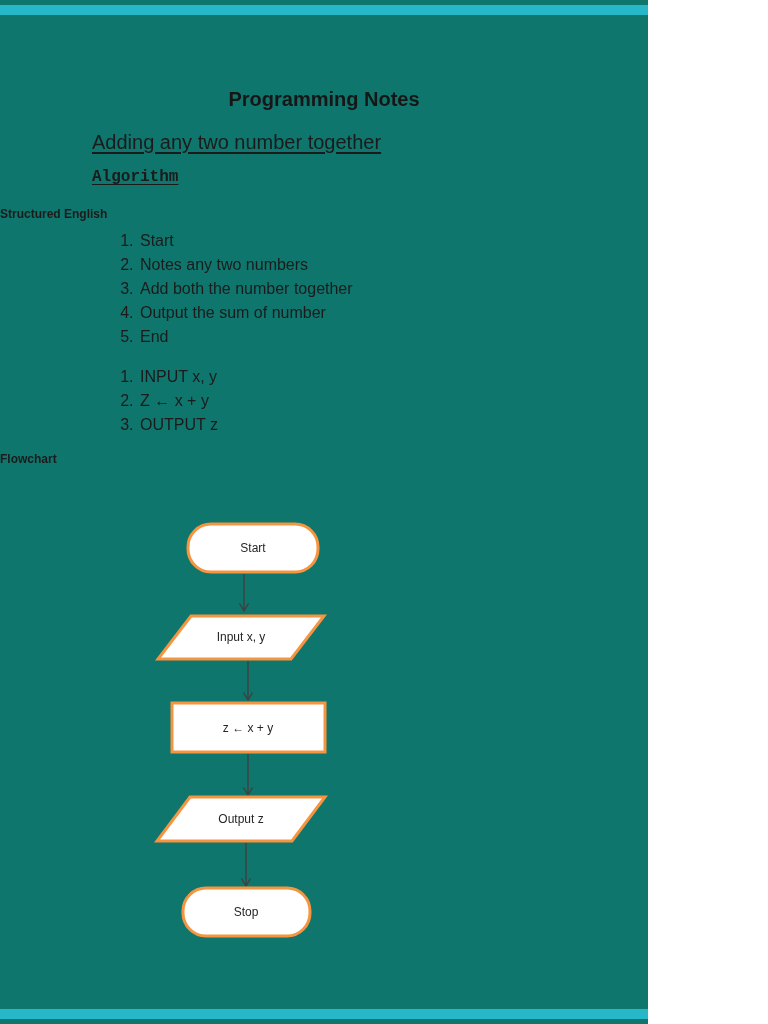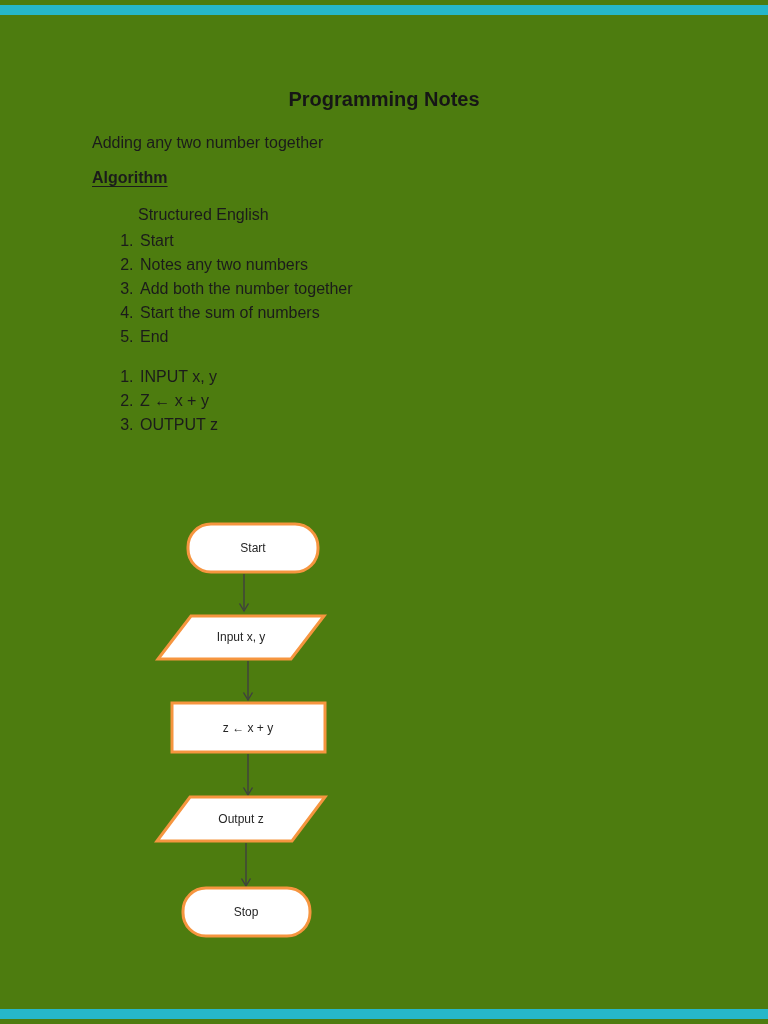--- a/index.html
+++ b/index.html
@@ -1,30 +1,30 @@
 <!DOCTYPE html>
 <html><head>
 <meta charset="utf-8">
 <style>
   * { margin:0; padding:0; box-sizing:border-box; }
   html,body { width:768px; height:1024px; background:#ffffff; }
   body { font-family:"Liberation Sans", sans-serif; color:#1b1b1b; }
-  .page { position:relative; width:768px; height:1024px; background:#4d7c0f; overflow:hidden; }
+  .page { position:relative; width:648px; height:1024px; background:#0f766e; overflow:hidden; }
 
   .viewer-bar { position:absolute; left:0; width:768px; height:10px; }
   .viewer-bar.top { top:5px; }
   .viewer-bar.bottom { top:1009px; }
 
   .doc-title { margin-top:87px; text-align:center; font-size:20px; line-height:25px; font-weight:bold; color:#161616; }
 
-  .doc-subtitle { margin:20px 0 0 92px; font-size:16px; line-height:21px; text-underline-offset:3px; }
+  .doc-subtitle { margin:20px 0 0 92px; font-size:20px; line-height:21px; text-decoration:underline; text-underline-offset:3px; }
 
-  .section-heading { margin:14px 0 0 92px; font-size:16px; line-height:21px; font-weight:bold; text-decoration:underline; text-underline-offset:3px; }
+  .section-heading { margin:14px 0 0 92px; font-size:16px; line-height:21px; font-weight:bold; text-decoration:underline; text-underline-offset:3px;font-family:Liberation Mono, monospace; }
 
-  .sub-heading { margin-left:138px; font-size:16px; line-height:21px; font-weight:normal; }
+  .sub-heading { font-size:12px; line-height:21px; font-weight:bold; }
   .sub-heading.structured { margin-top:16px; }
   .sub-heading.pseudo { margin-top:10px; }
   .sub-heading.flow { margin-top:12px; }
 
   ol { margin-left:92px; padding-left:46px; font-size:16px; line-height:24px; list-style:decimal outside; }
   ol.structured-list { margin-top:4px; }
   ol.pseudo-list { margin-top:16px; }
   ol li { padding-left:2px; }
 
   .flowchart-svg { position:absolute; left:0; top:0; width:768px; height:1024px; }
@@ -45,31 +45,32 @@
   <p class="doc-subtitle">Adding any two number together</p>
 
   <h2 class="section-heading">Algorithm</h2>
 
   <h3 class="sub-heading structured">Structured English</h3>
 
   <ol class="structured-list">
     <li>Start</li>
     <li>Notes any two numbers</li>
     <li>Add both the number together</li>
-    <li>Start the sum of numbers</li>
+    <li>Output the sum of number</li>
     <li>End</li>
   </ol>
 
 
   <ol class="pseudo-list">
     <li>INPUT x, y</li>
     <li>Z ← x + y</li>
     <li>OUTPUT z</li>
   </ol>
 
+  <h3 class="sub-heading flow">Flowchart</h3>
 
   <svg class="flowchart-svg" viewBox="0 0 768 1024">
 
     <rect class="flow-shape" x="188" y="524" width="130" height="48" rx="23" ry="23" style="stroke: rgb(246, 149, 63);"></rect>
     <text class="flow-label" x="253" y="552">Start</text>
 
     <path class="flow-arrow" d="M244 574 L244 609"></path>
     <path class="flow-arrow" d="M239.5 603.5 L244 611 L248.5 603.5"></path>
 
     <polygon class="flow-shape" points="191,616 324,616 291,659 158,659" style="stroke: rgb(246, 149, 63);"></polygon>

